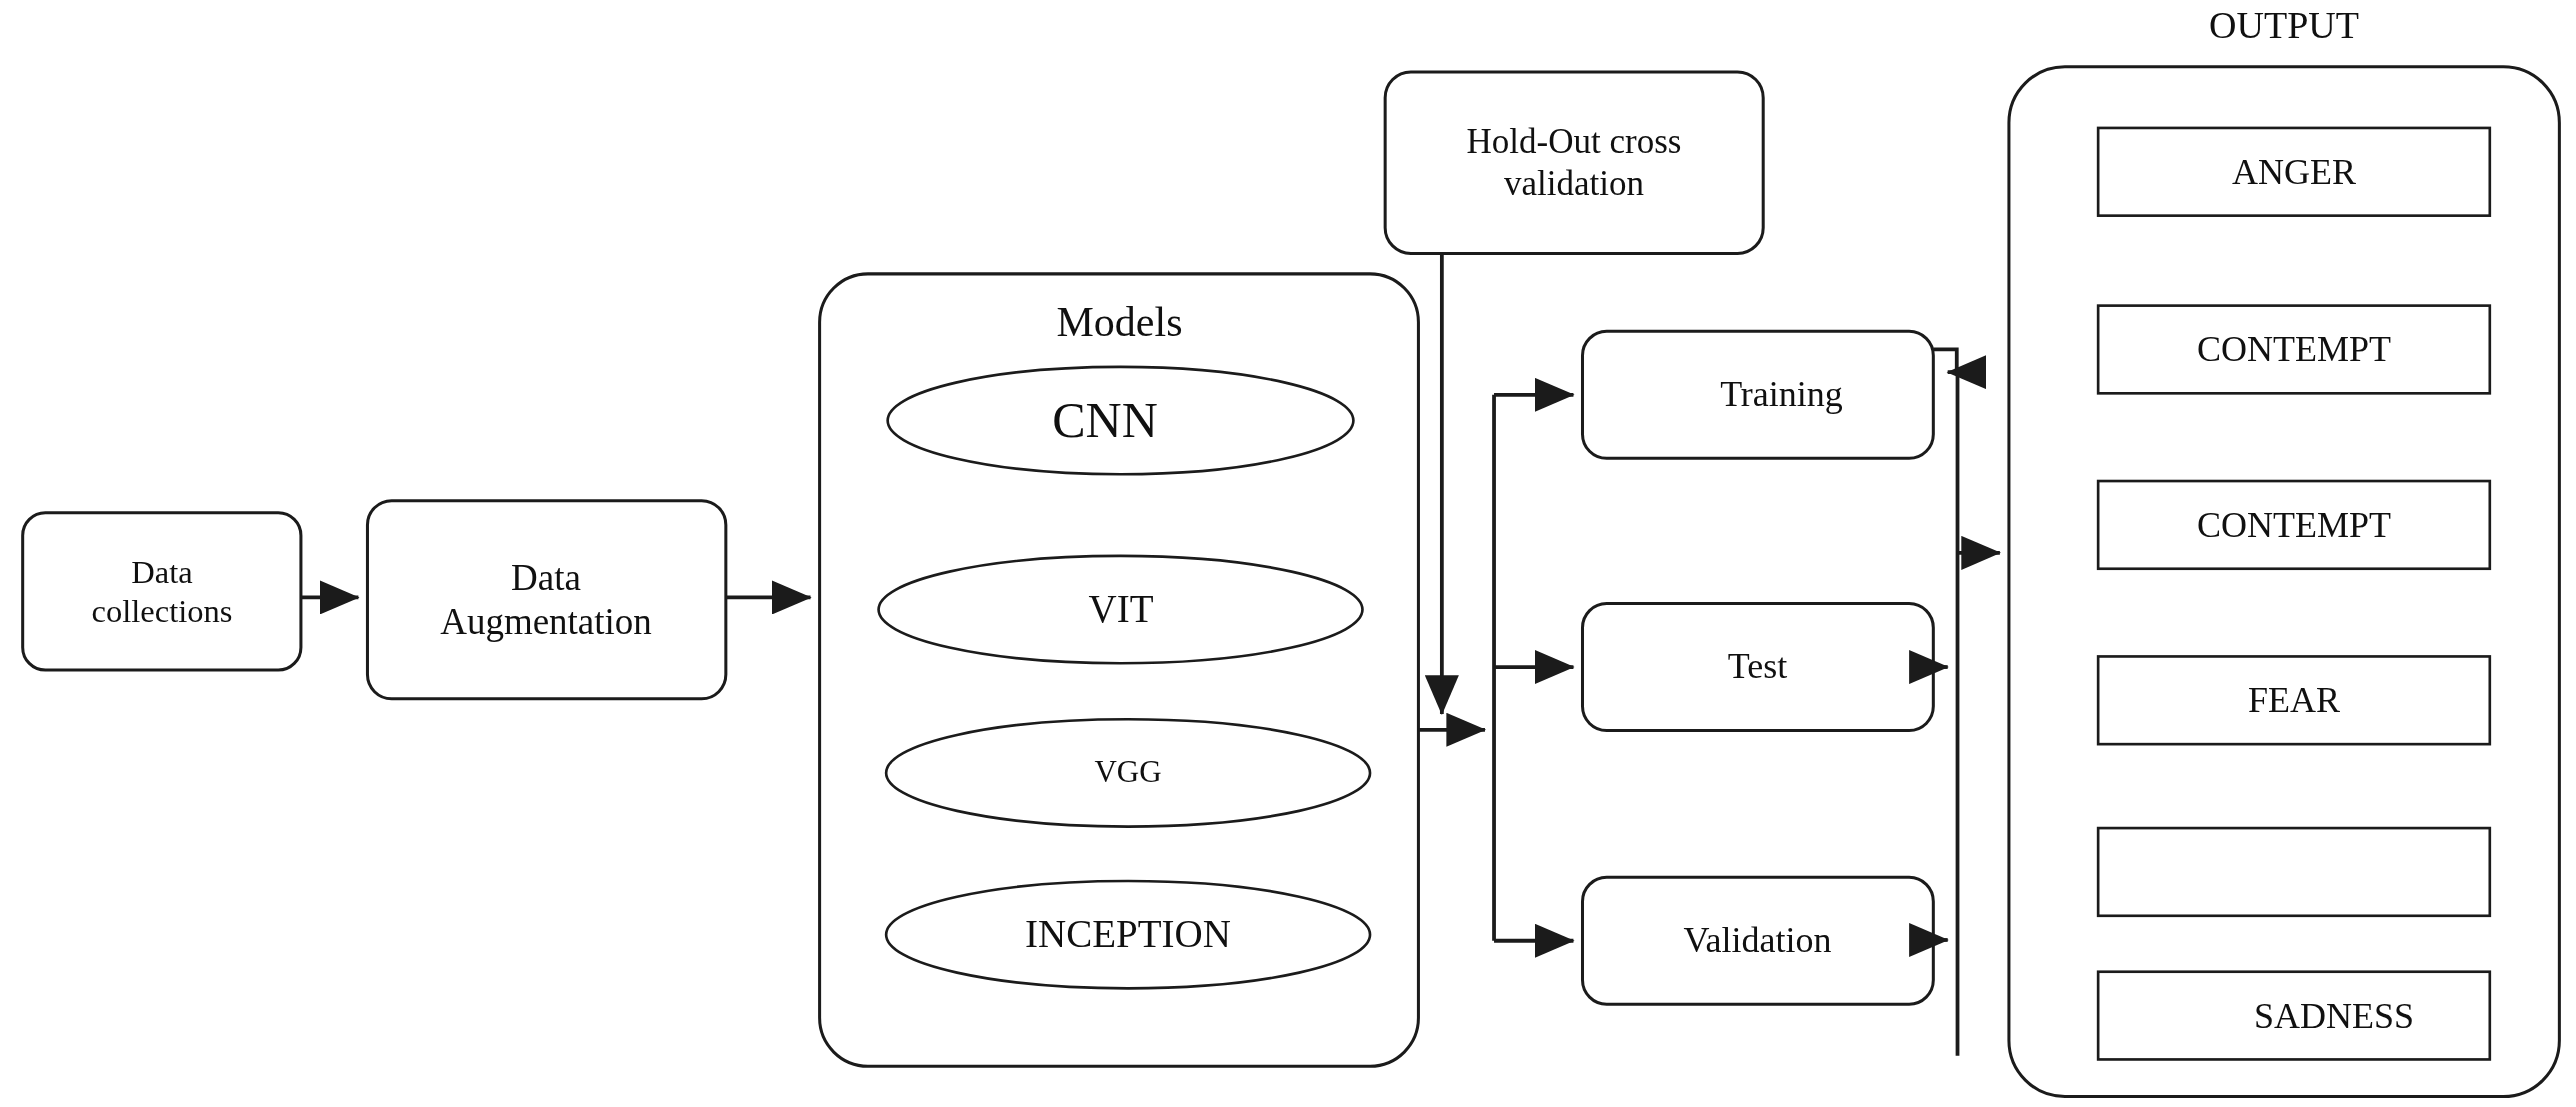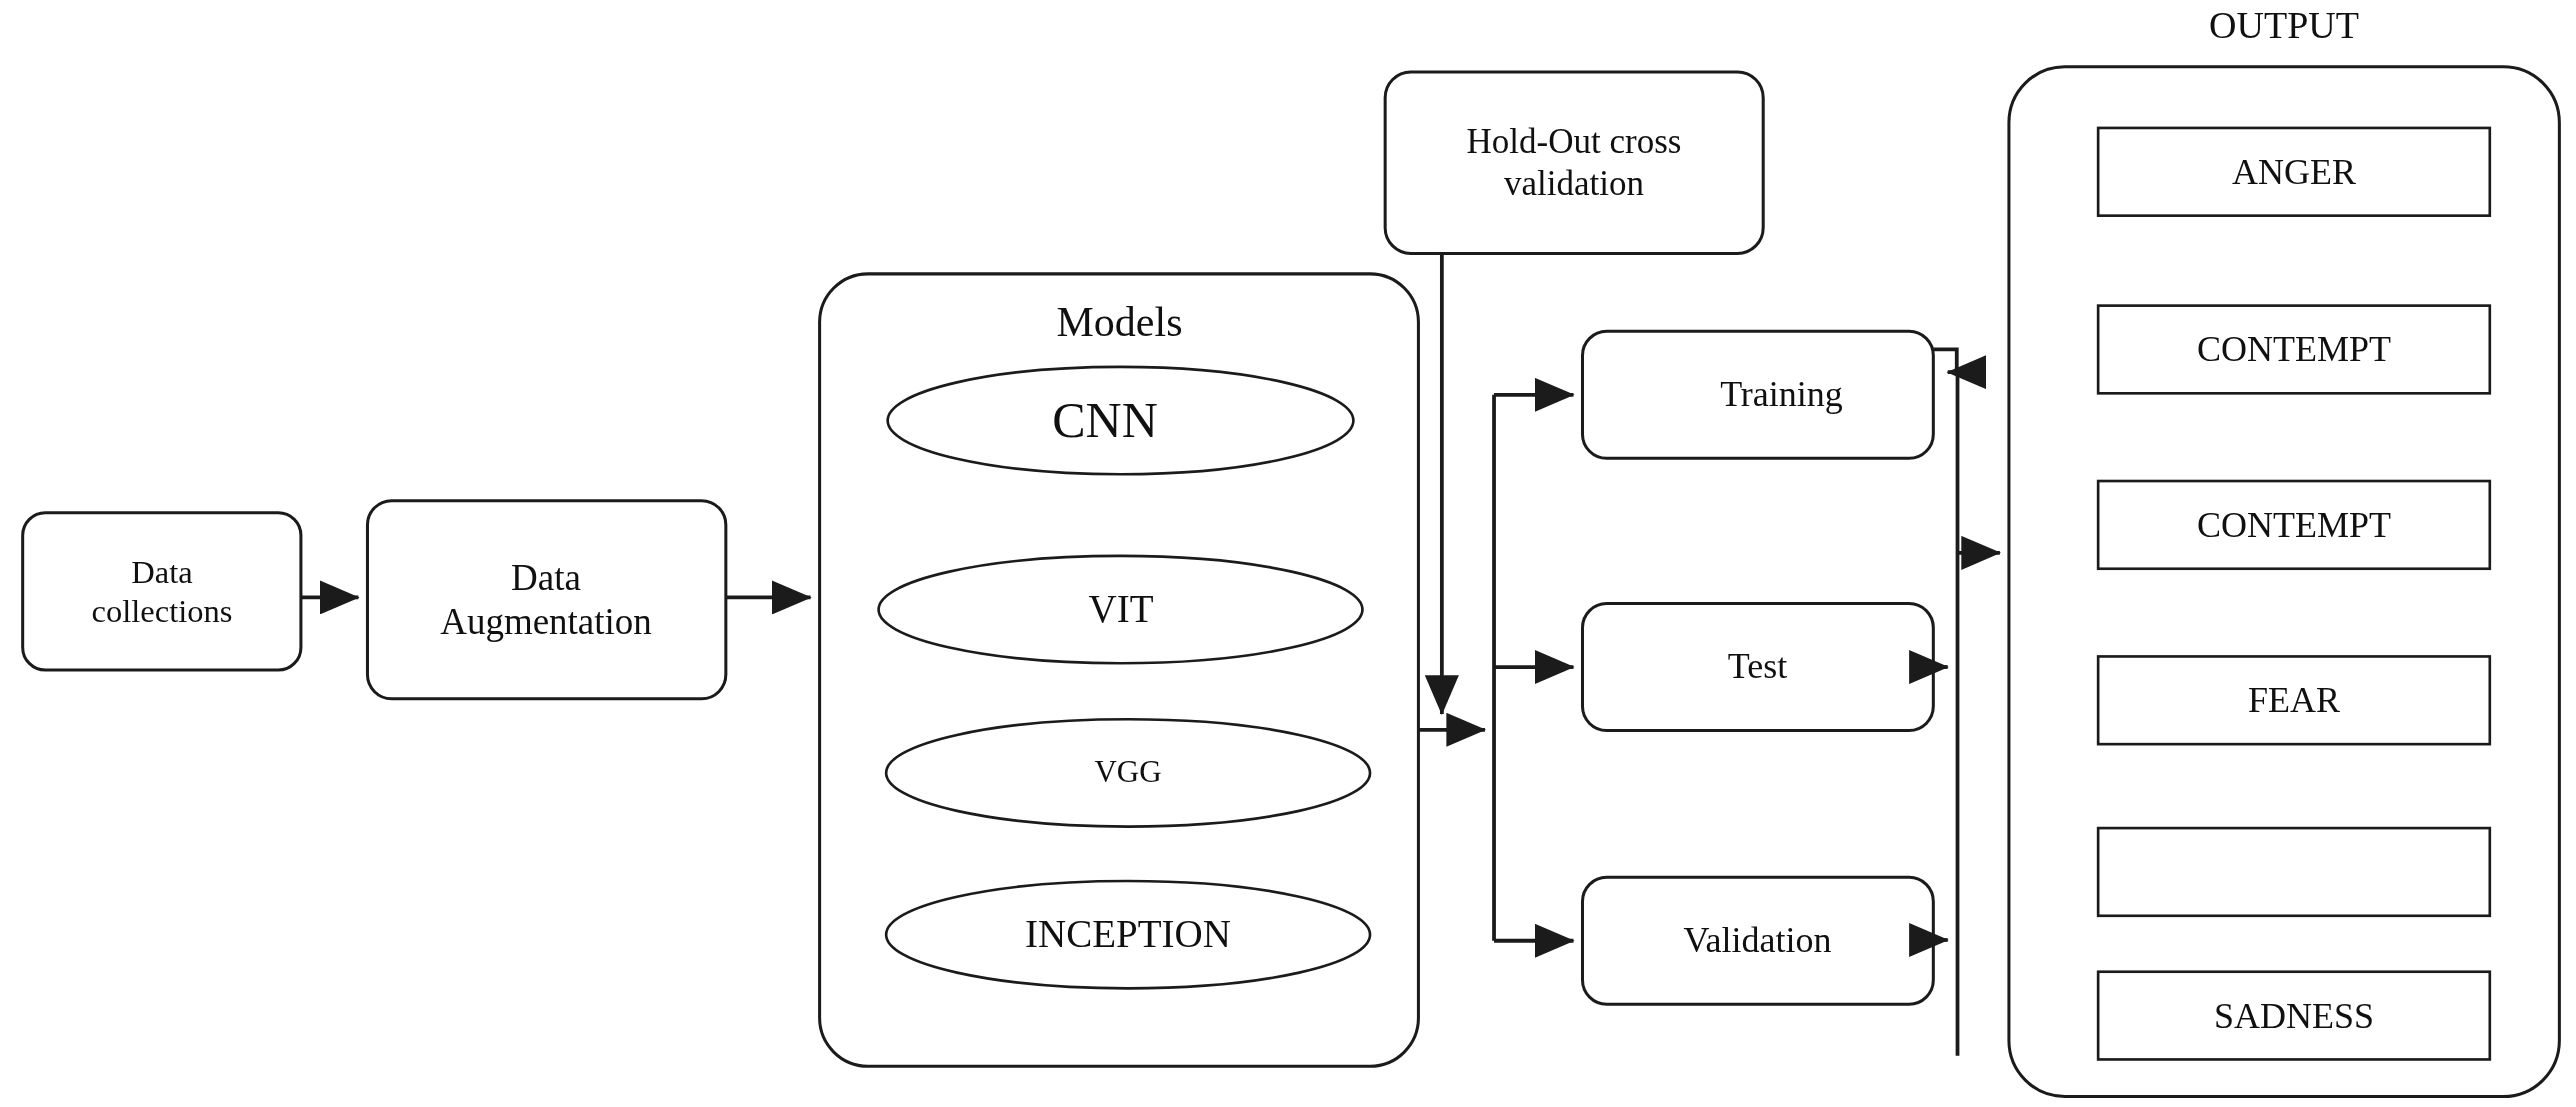--- a/index.html
+++ b/index.html
@@ -133,16 +133,16 @@
   <div class="lbl" style="left:1582px; top:331px; width:351px; height:127px; font-size:36px;padding-left:24px;">Training</div>
   <div class="lbl" style="left:1582px; top:603px; width:351px; height:127px; font-size:36px;">Test</div>
   <div class="lbl" style="left:1582px; top:877px; width:351px; height:127px; font-size:36px;">Validation</div>
 
   <div class="lbl" style="left:2009px; top:-3px; width:550px; height:56px; font-size:38px;">OUTPUT</div>
 
   <div class="lbl" style="left:2098px; top:128px; width:392px; height:88px; font-size:36px;">ANGER</div>
   <div class="lbl" style="left:2098px; top:305px; width:392px; height:88px; font-size:36px;">CONTEMPT</div>
   <div class="lbl" style="left:2098px; top:481px; width:392px; height:88px; font-size:36px;">CONTEMPT</div>
   <div class="lbl" style="left:2098px; top:656px; width:392px; height:88px; font-size:36px;">FEAR</div>
-  <div class="lbl" style="left:2098px; top:972px; width:392px; height:88px; font-size:36px;">SADNESS</div>
+  <div class="lbl" style="left:2098px; top:972px; width:392px; height:88px; font-size:36px;padding-left:40px;">SADNESS</div>
 
 </div>
 
 
 </body></html>

